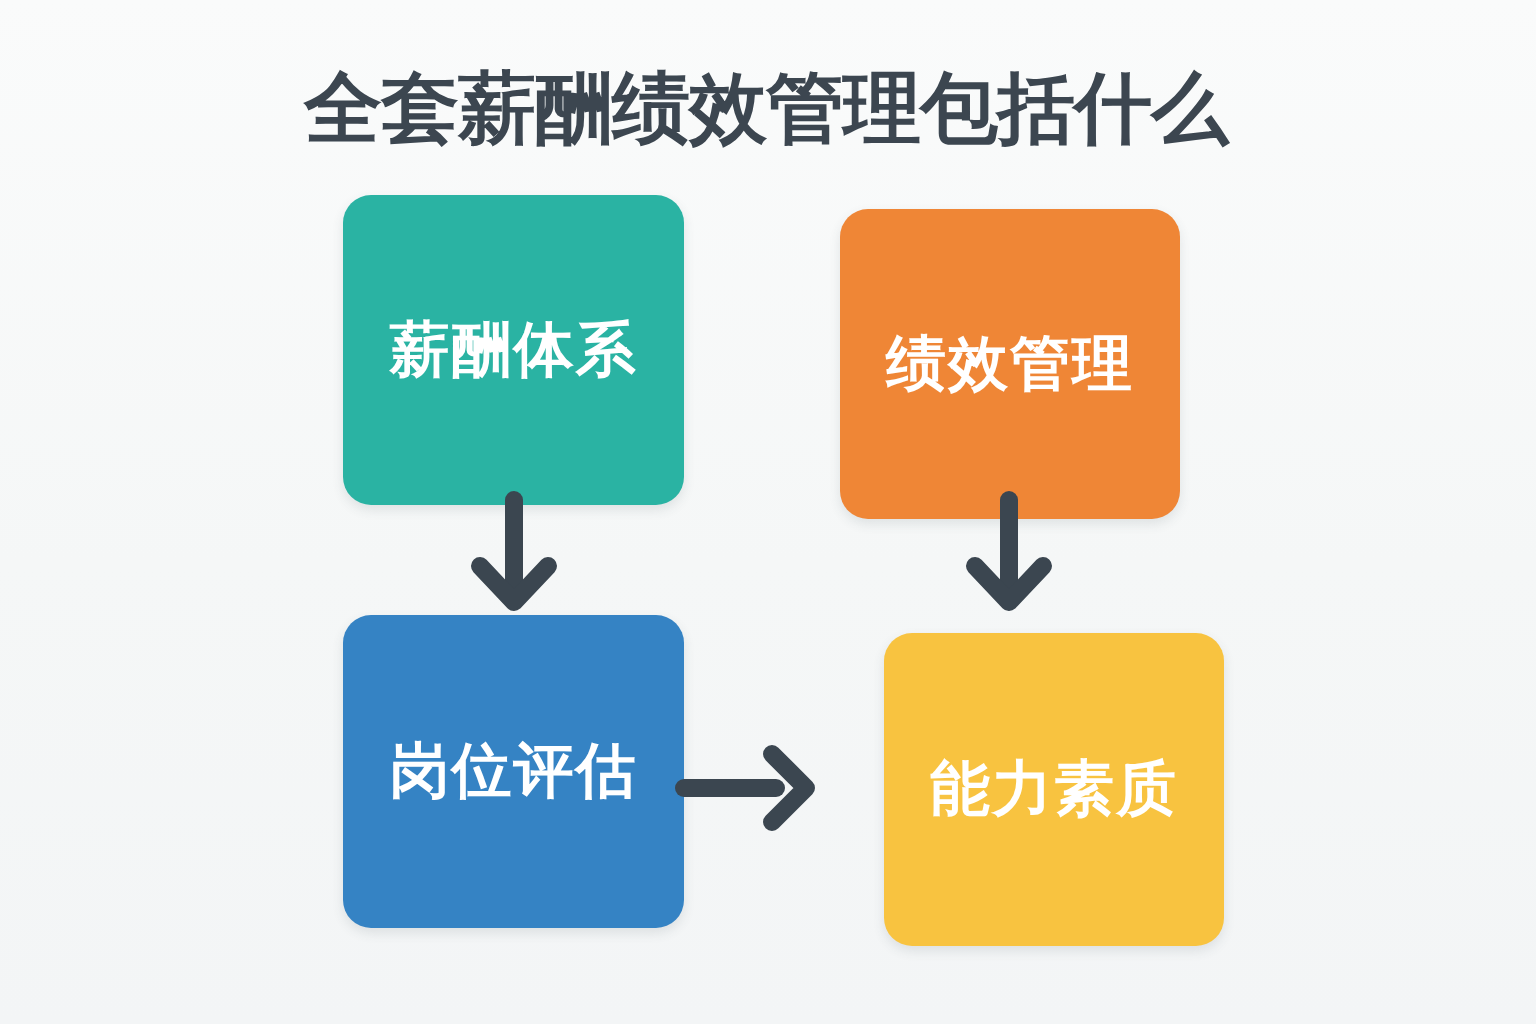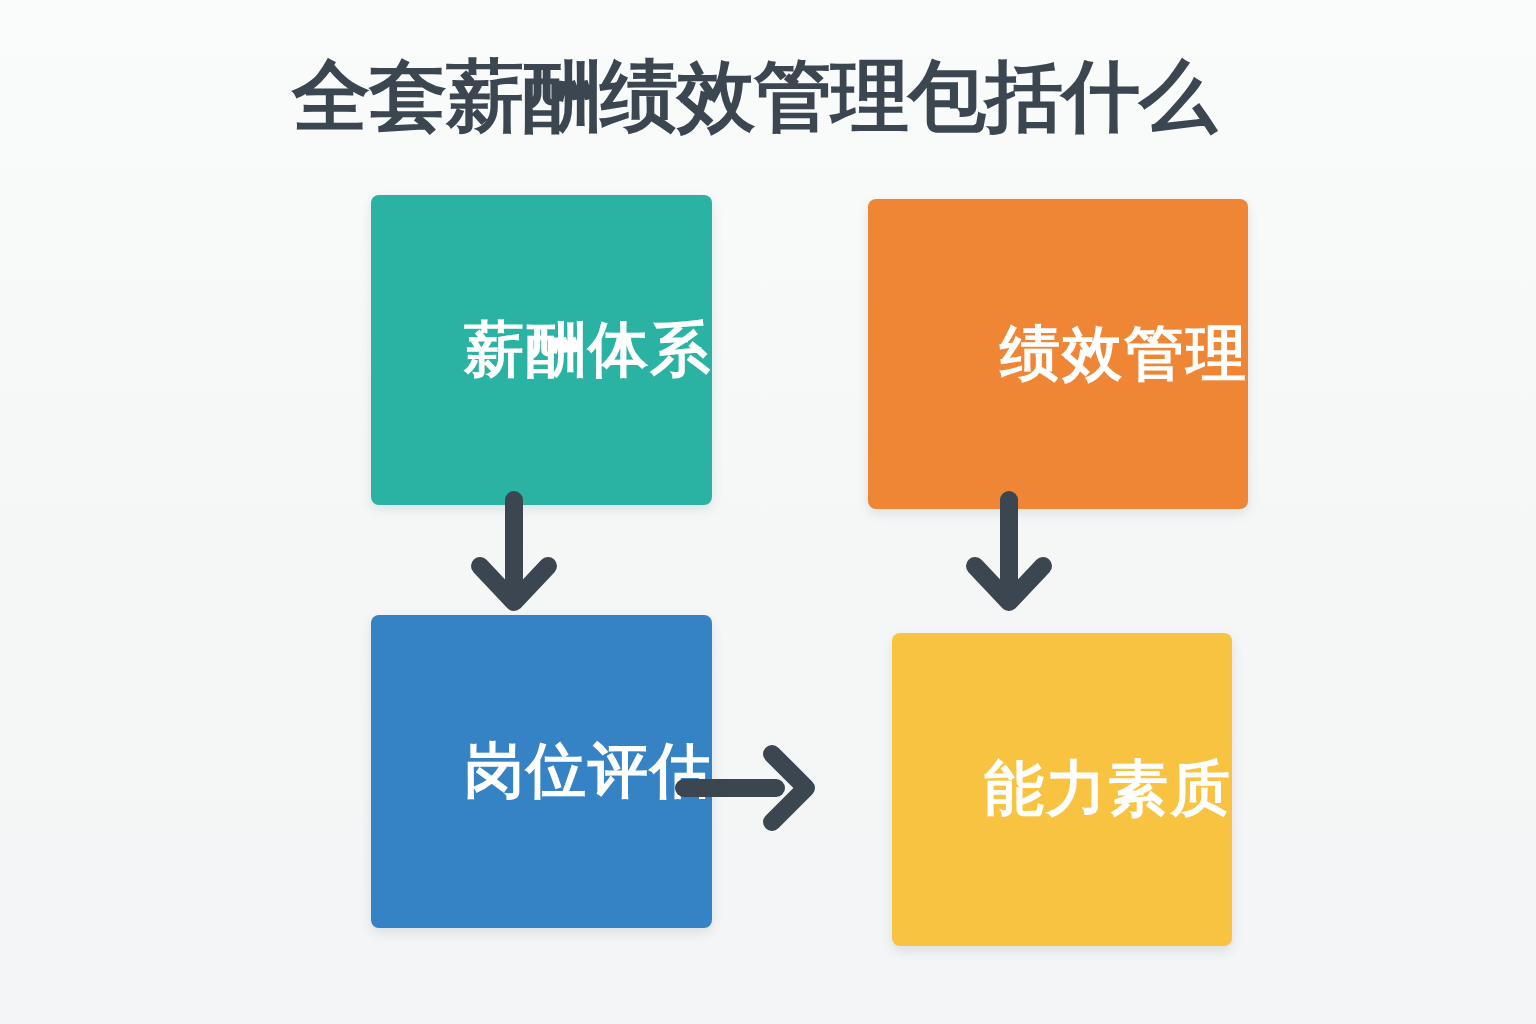--- a/index.html
+++ b/index.html
@@ -13,48 +13,47 @@
     width: 1536px;
     height: 1024px;
     background: linear-gradient(180deg, #fafbfb 0%, #f5f7f7 55%, #f3f5f6 100%);
     overflow: hidden;
   }
   .title {
     position: absolute;
     top: 50px;
     left: 0;
     width: 1500px;
-    margin: 4px;
+    margin: 16px;
     text-align: center;
     font-size: 78px;
     font-weight: 800;
     letter-spacing: -1px;
     line-height: 1.1;
     color: #3c4650;
   }
   .node {
     position: absolute;
-    border-radius: 8px;
+    border-radius: 28px;
     display: flex;
     align-items: center;
-    justify-content: flex-end;
+    justify-content: center;
     box-shadow: 0 5px 12px rgba(60, 70, 80, 0.12);
-    margin-left: 28px;
   }
   .node-label {
     color: #ffffff;
     font-size: 60px;
     font-weight: 800;
     letter-spacing: 2px;
     white-space: nowrap;
   }
   .node-tl { left: 343px; top: 195px; width: 341px; height: 310px; }
-  .node-tr { left: 840px; top: 199px; width: 380px; height: 310px; }
+  .node-tr { left: 840px; top: 209px; width: 340px; height: 310px; }
   .node-bl { left: 343px; top: 615px; width: 341px; height: 313px; }
-  .node-br { left: 864px; top: 633px; width: 340px; height: 313px; }
+  .node-br { left: 884px; top: 633px; width: 340px; height: 313px; }
   .arrows {
     position: absolute;
     inset: 0;
     width: 1536px;
     height: 1024px;
     pointer-events: none;
   }
   .arrows g {
     fill: none;
     stroke-width: 18px;

